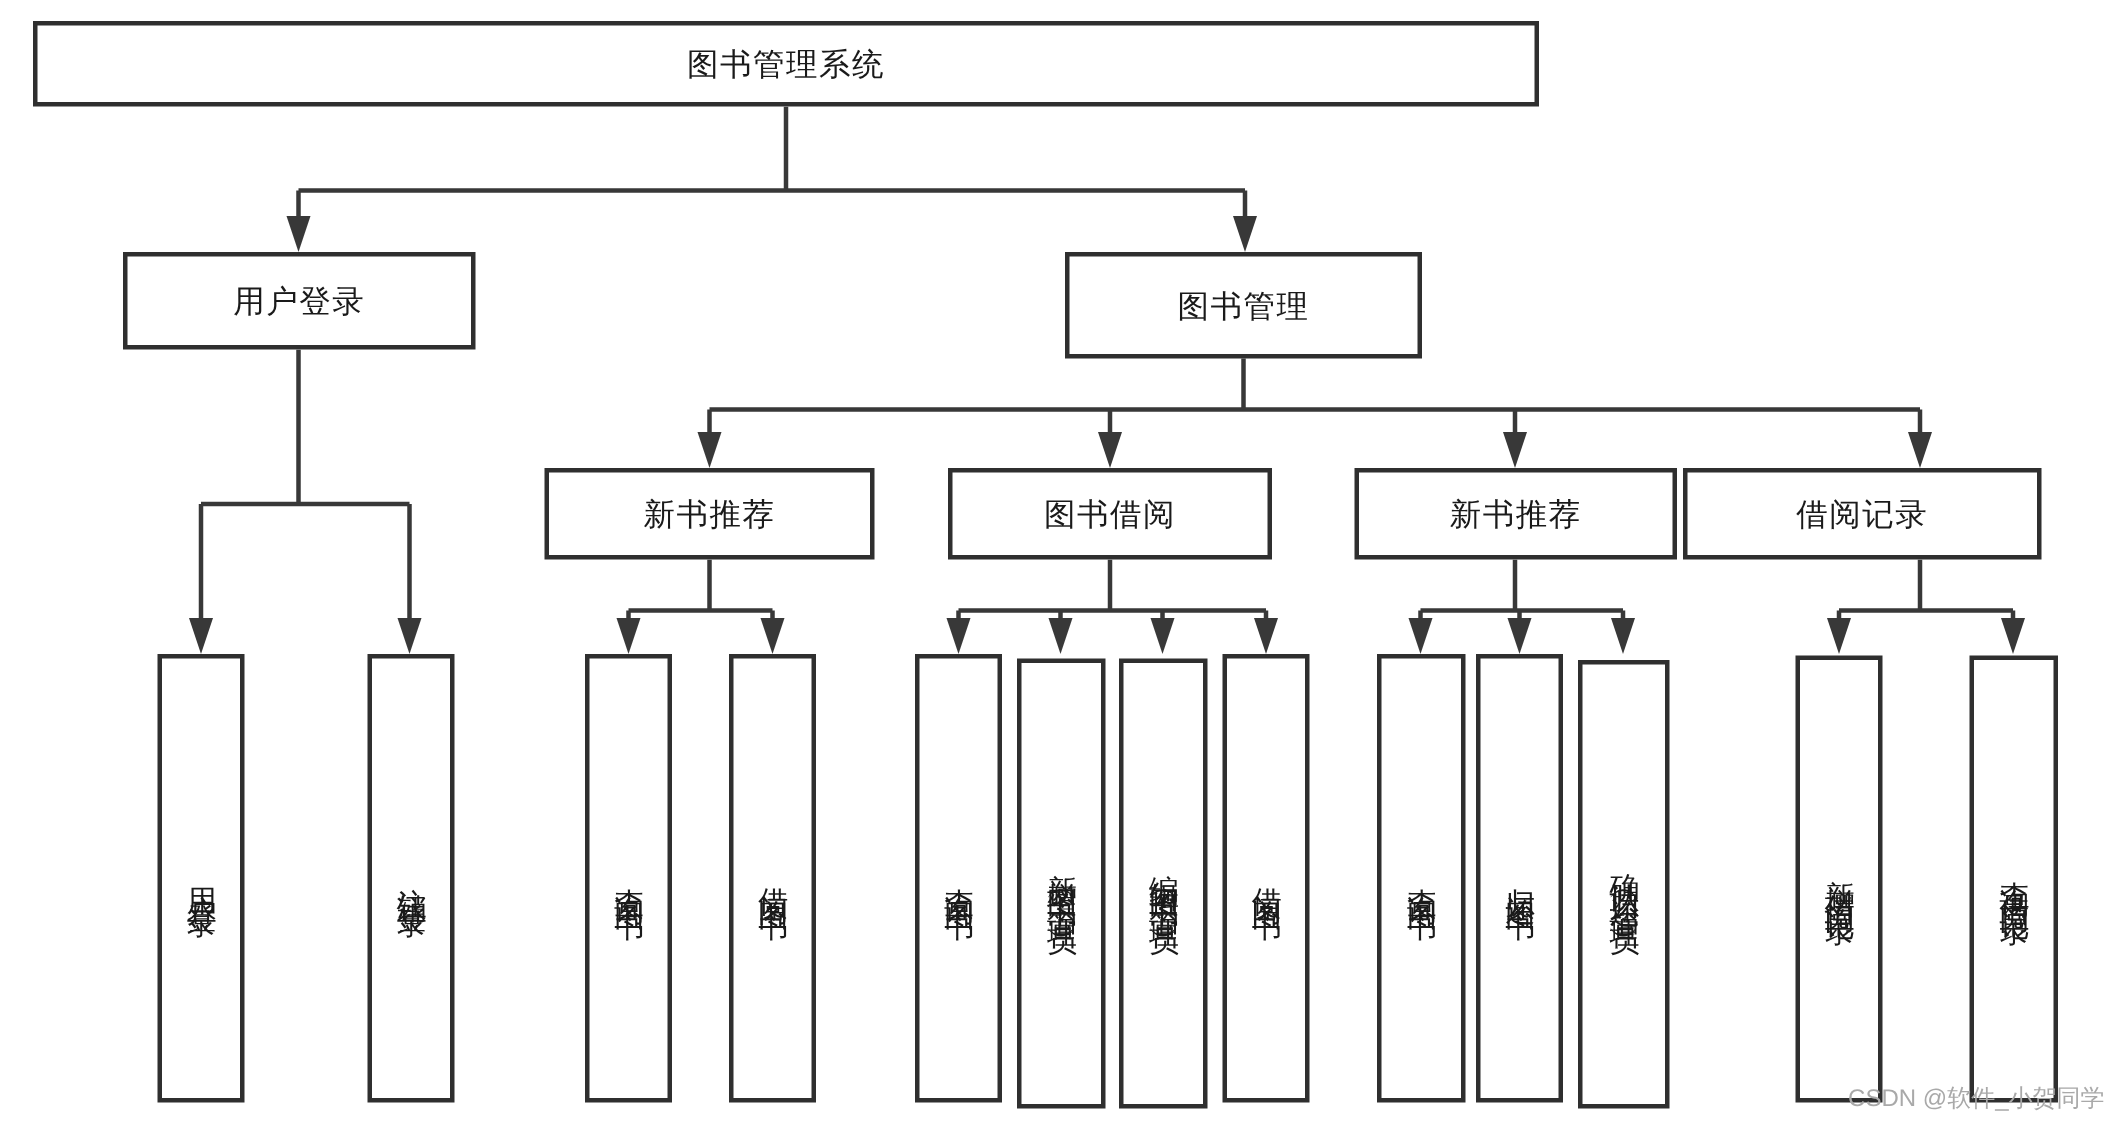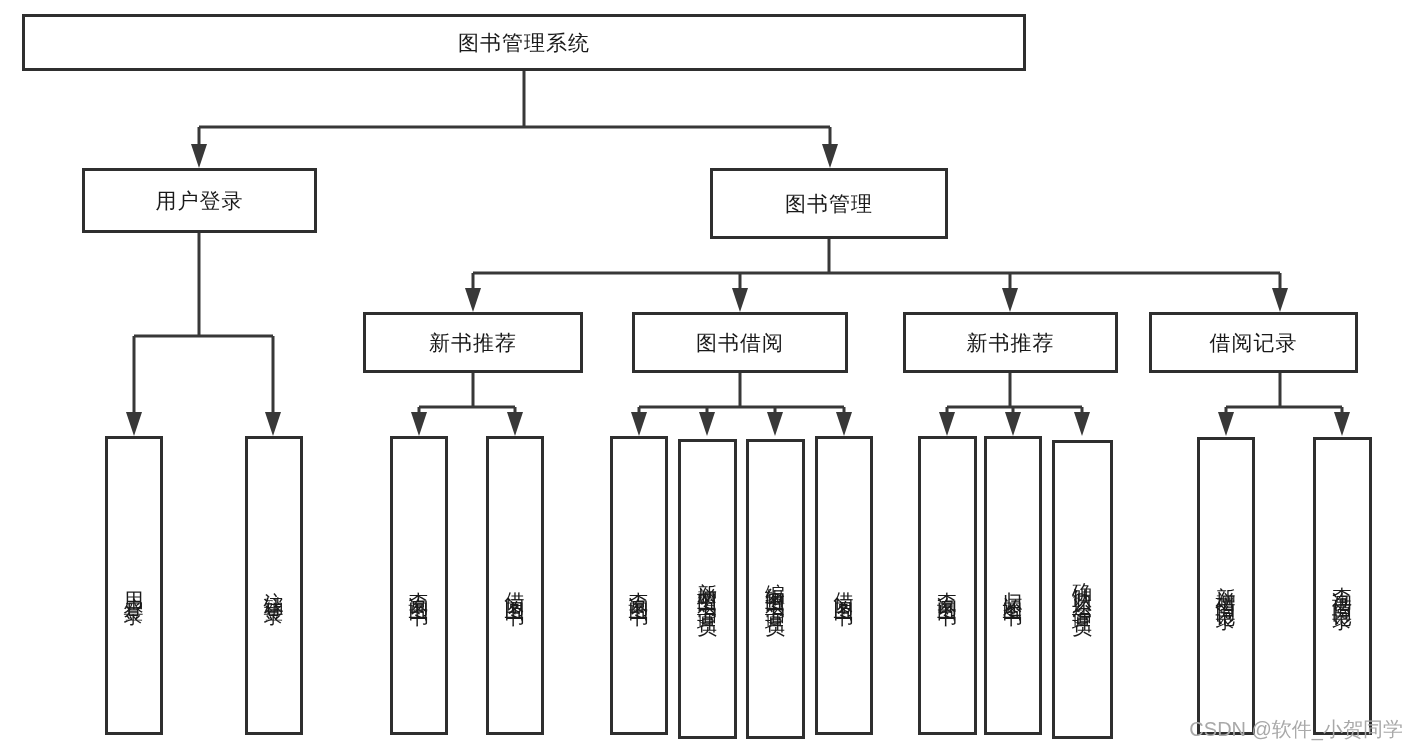--- a/index.html
+++ b/index.html
@@ -56,21 +56,21 @@
     text-orientation: mixed;
     font-size: 20px;
     letter-spacing: 5px;
     line-height: 1;
     white-space: nowrap;
   }
   .watermark {
     position: absolute;
     right: 2px;
     bottom: 4px;
-    font-size: 20px;
+    font-size: 16px;
     color: var(--watermark-color);
     white-space: nowrap;
     margin-top: 42px;
   }
 </style>
 </head>
 <body>
 
 <div class="stage">
 
@@ -137,21 +137,21 @@
 
   <div class="node h-node" style="left:363px;top:312px;width:220px;height:61px">
     <span>新书推荐</span>
   </div>
   <div class="node h-node" style="left:632px;top:312px;width:216px;height:61px">
     <span>图书借阅</span>
   </div>
   <div class="node h-node" style="left:903px;top:312px;width:215px;height:61px">
     <span>新书推荐</span>
   </div>
-  <div class="node h-node" style="left:1149px;top:312px;width:209px;height:61px">
+  <div class="node h-node" style="left:1122px;top:312px;width:239px;height:61px">
     <span>借阅记录</span>
   </div>
 
   <div class="node leaf" style="left:105px;top:436px;width:58px;height:299px">
     <span>用户登录</span>
   </div>
   <div class="node leaf" style="left:245px;top:436px;width:58px;height:299px">
     <span>注销登录</span>
   </div>
 

